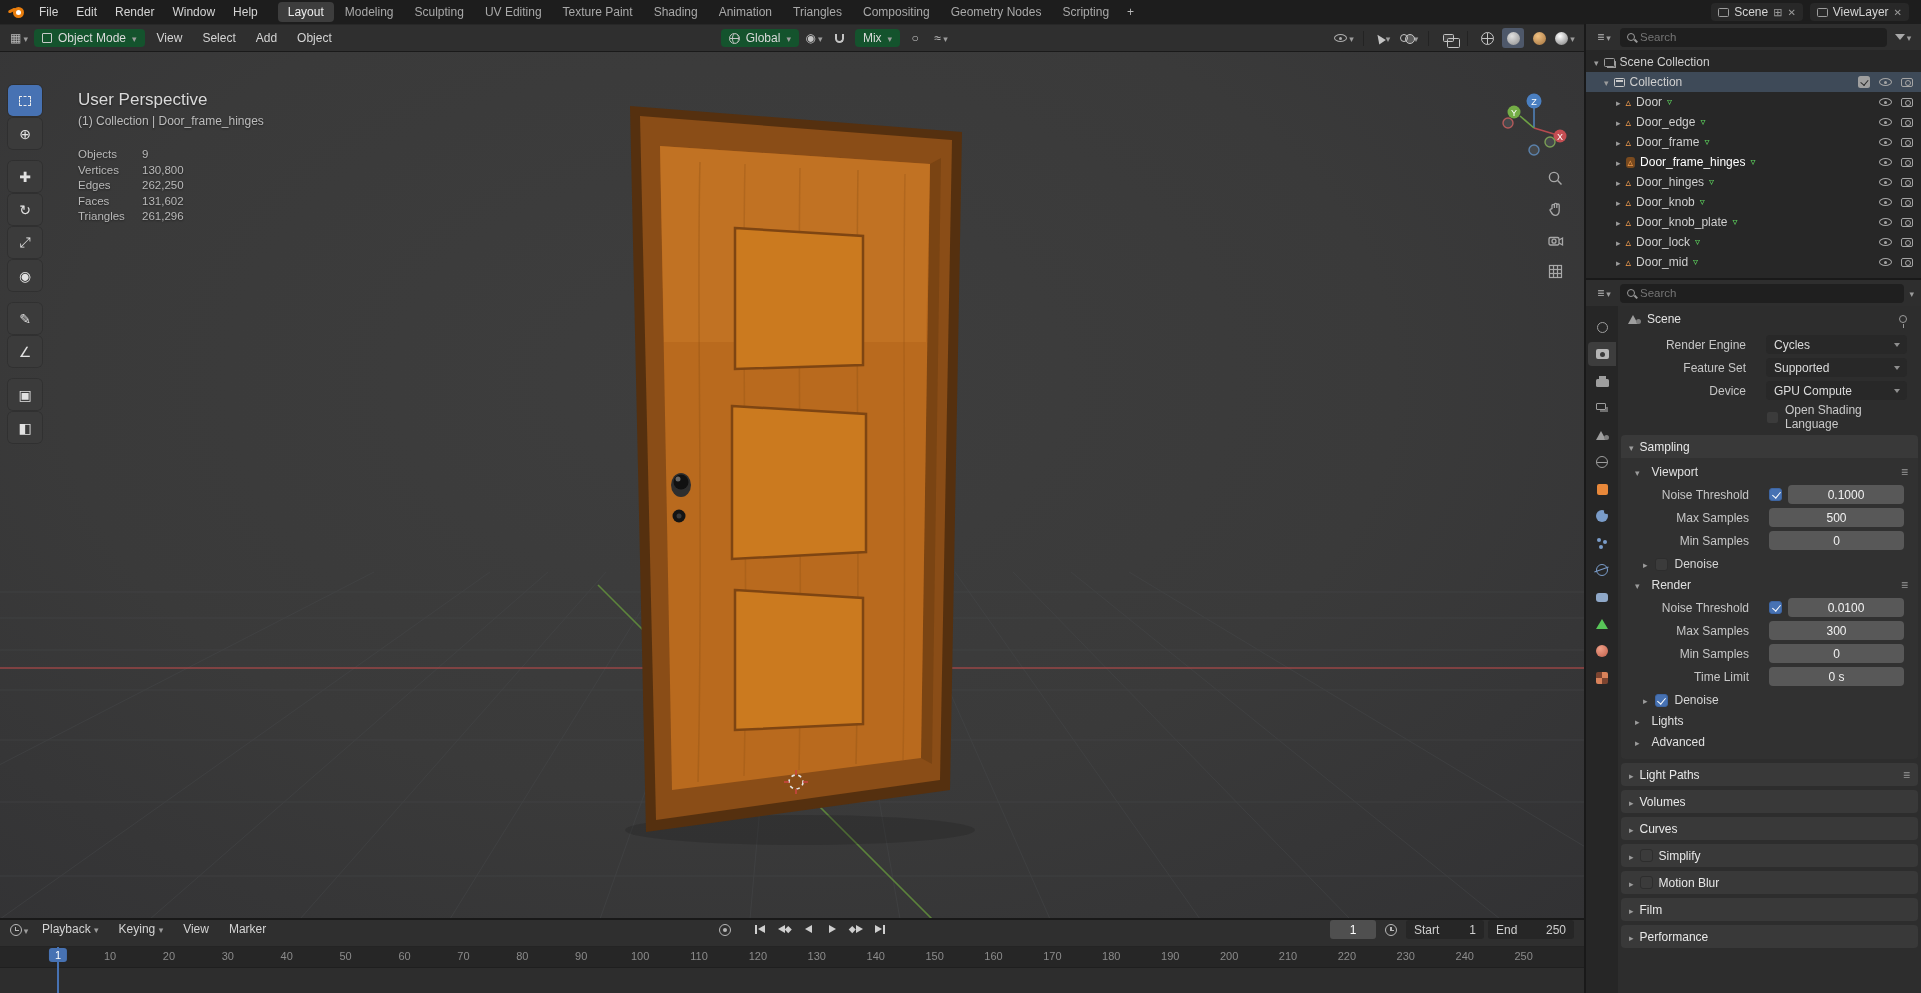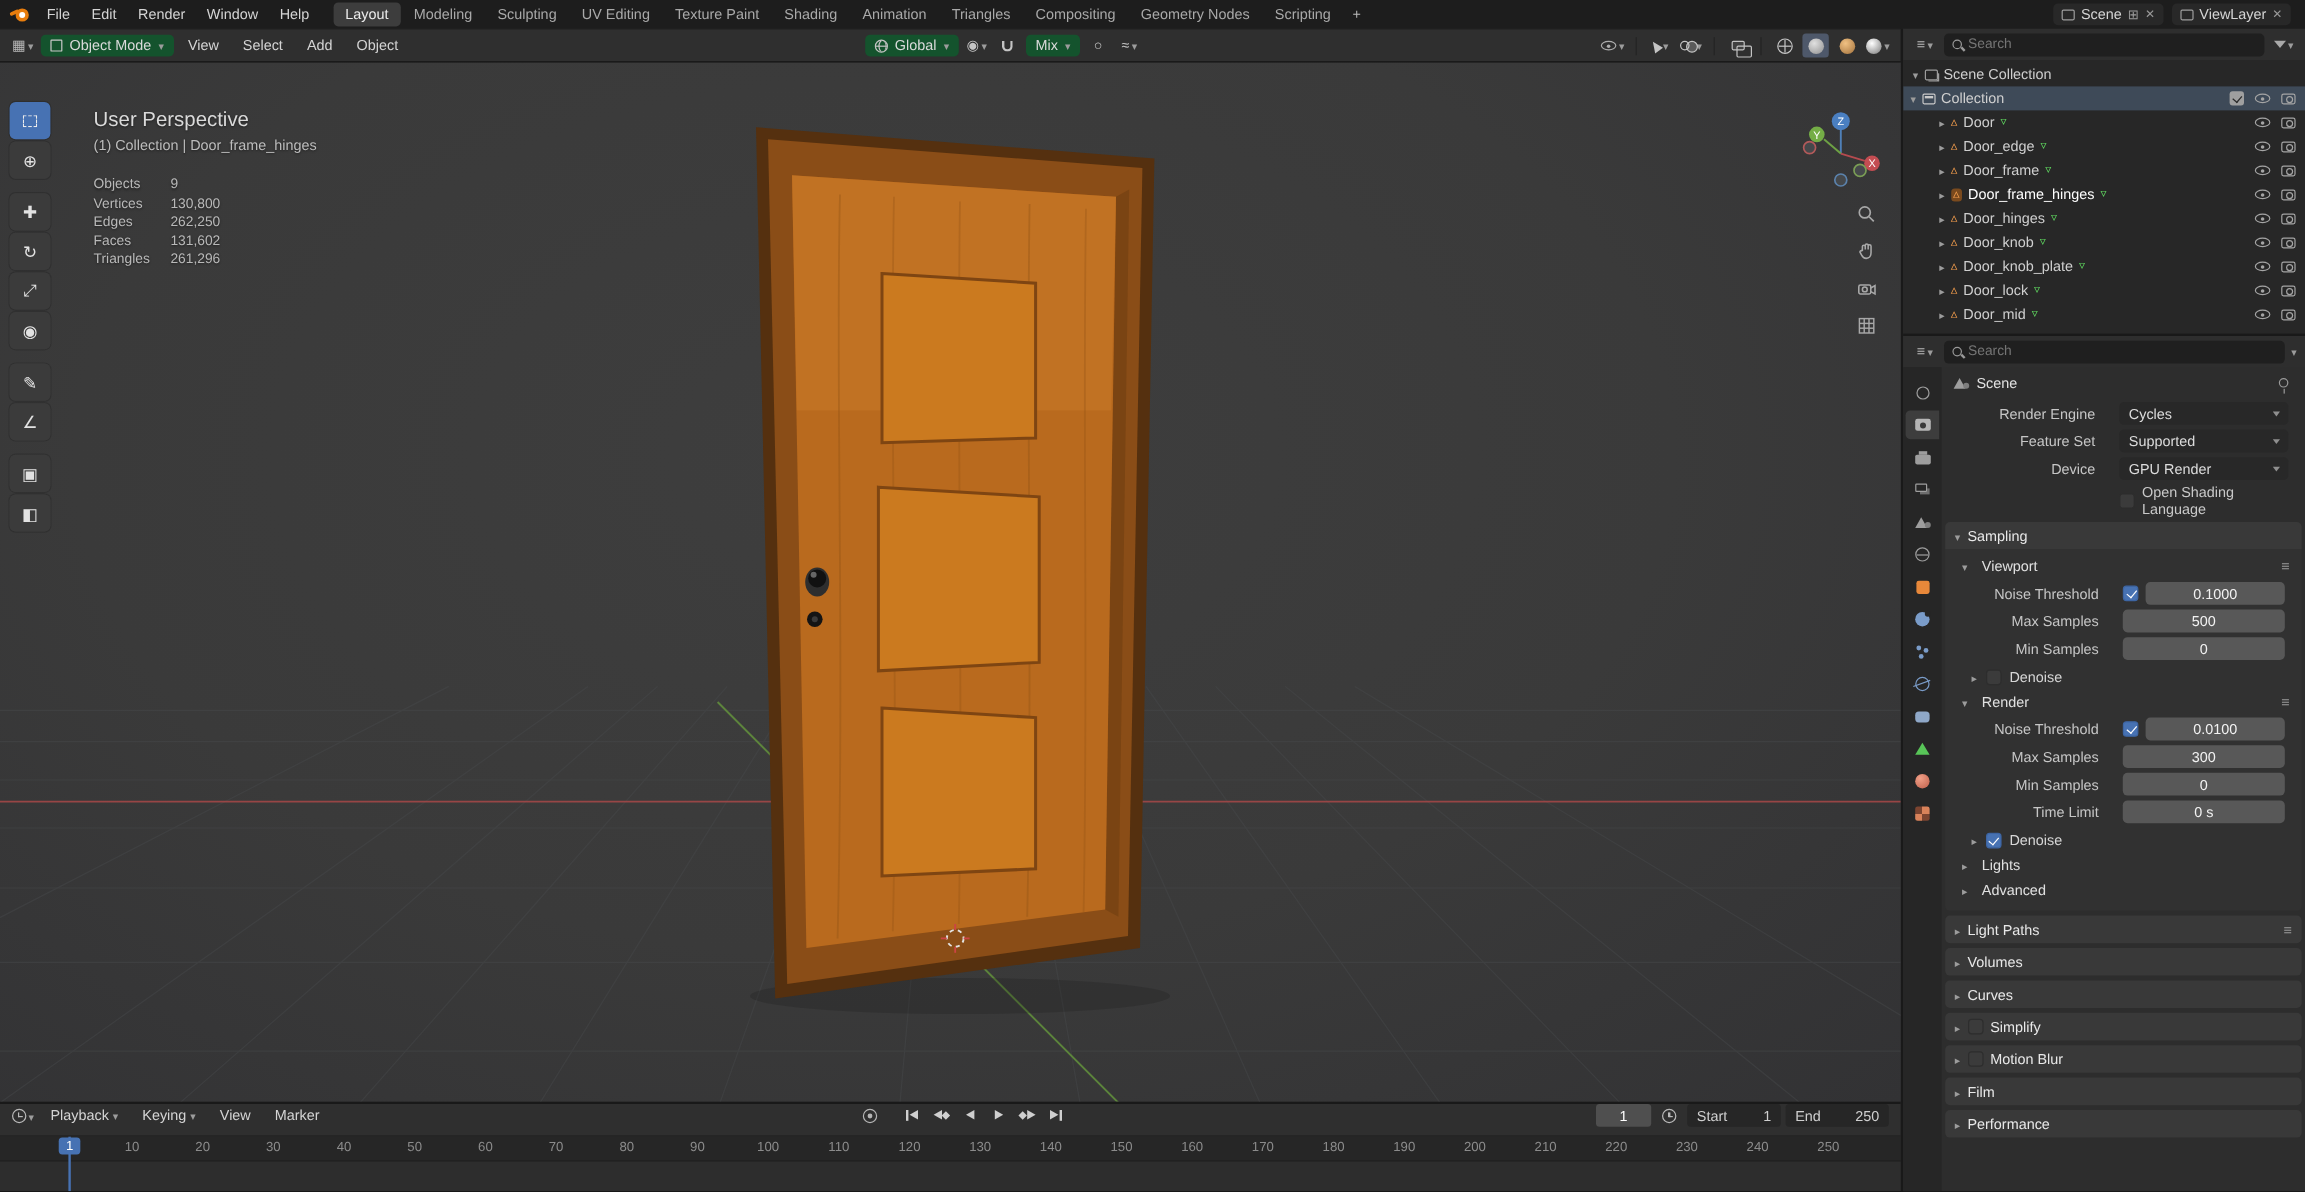--- a/index.html
+++ b/index.html
@@ -110,21 +110,21 @@
 .paneheader{height:26px;background:#2e2e2e;display:flex;align-items:center;gap:5px;padding:0 7px;flex:0 0 auto}
 .search{flex:1;display:flex;align-items:center;gap:5px;background:#1f1f1f;border-radius:4px;padding:2px 7px;height:19px;min-width:0}
 .search input{flex:1;background:transparent;border:0;outline:0;color:#ddd;font:11.5px "Liberation Sans",sans-serif;min-width:0}
 .i-mag{width:8px;height:8px;border:1.3px solid #9a9a9a;border-radius:50%;position:relative;flex:0 0 auto}
 .i-mag::after{content:"";position:absolute;width:4px;height:1.5px;background:#9a9a9a;right:-3.5px;bottom:-1.5px;transform:rotate(45deg)}
 .i-funnel{width:0;height:0;border-left:5px solid transparent;border-right:5px solid transparent;border-top:6px solid #a9a9a9;position:relative}
 
 .outliner{height:256px;flex:0 0 auto;background:#272727;display:flex;flex-direction:column;border-bottom:2px solid #191919}
 .otree{flex:1;padding-top:2px;overflow:hidden}
 .orow{height:20px;display:flex;align-items:center;gap:5px;padding:0 8px}
-.orow.depth1{padding-left:6px}
+.orow.depth1{padding-left:18px}
 .orow.depth2{padding-left:30px}
 .orow.sel{background:#3e4a58}
 .orow .name{white-space:nowrap;color:#cfcfcf}
 .orow.activeobj .name{color:#fff}
 .orow .rgt{margin-left:auto;display:flex;gap:9px;align-items:center}
 .i-meshobj{color:#f09b4c;font-size:11px;line-height:1}
 .i-meshobj::before{content:"▵"}
 .orow.activeobj .i-meshobj{background:#7a4a1e;border-radius:3px;padding:0 2px}
 .i-meshdata{color:#5fd75f;font-size:10px;line-height:1}
 .i-meshdata::before{content:"▿"}
@@ -731,21 +731,21 @@
                 <div class="pfw">
                     <div class="ddf">
                       <span>Supported</span>
                     </div>
                   </div>
               </div>
               <div class="prow">
                 <span class="plabel">Device</span>
                 <div class="pfw">
                     <div class="ddf">
-                      <span>GPU Render</span>
+                      <span>GPU Compute</span>
                     </div>
                   </div>
               </div>
               <div class="prow">
                 <span class="plabel"></span>
                 <div class="pfw">
                   <span class="cb"></span>
                   <span class="cb-label">Open Shading Language</span>
                 </div>
               </div>

